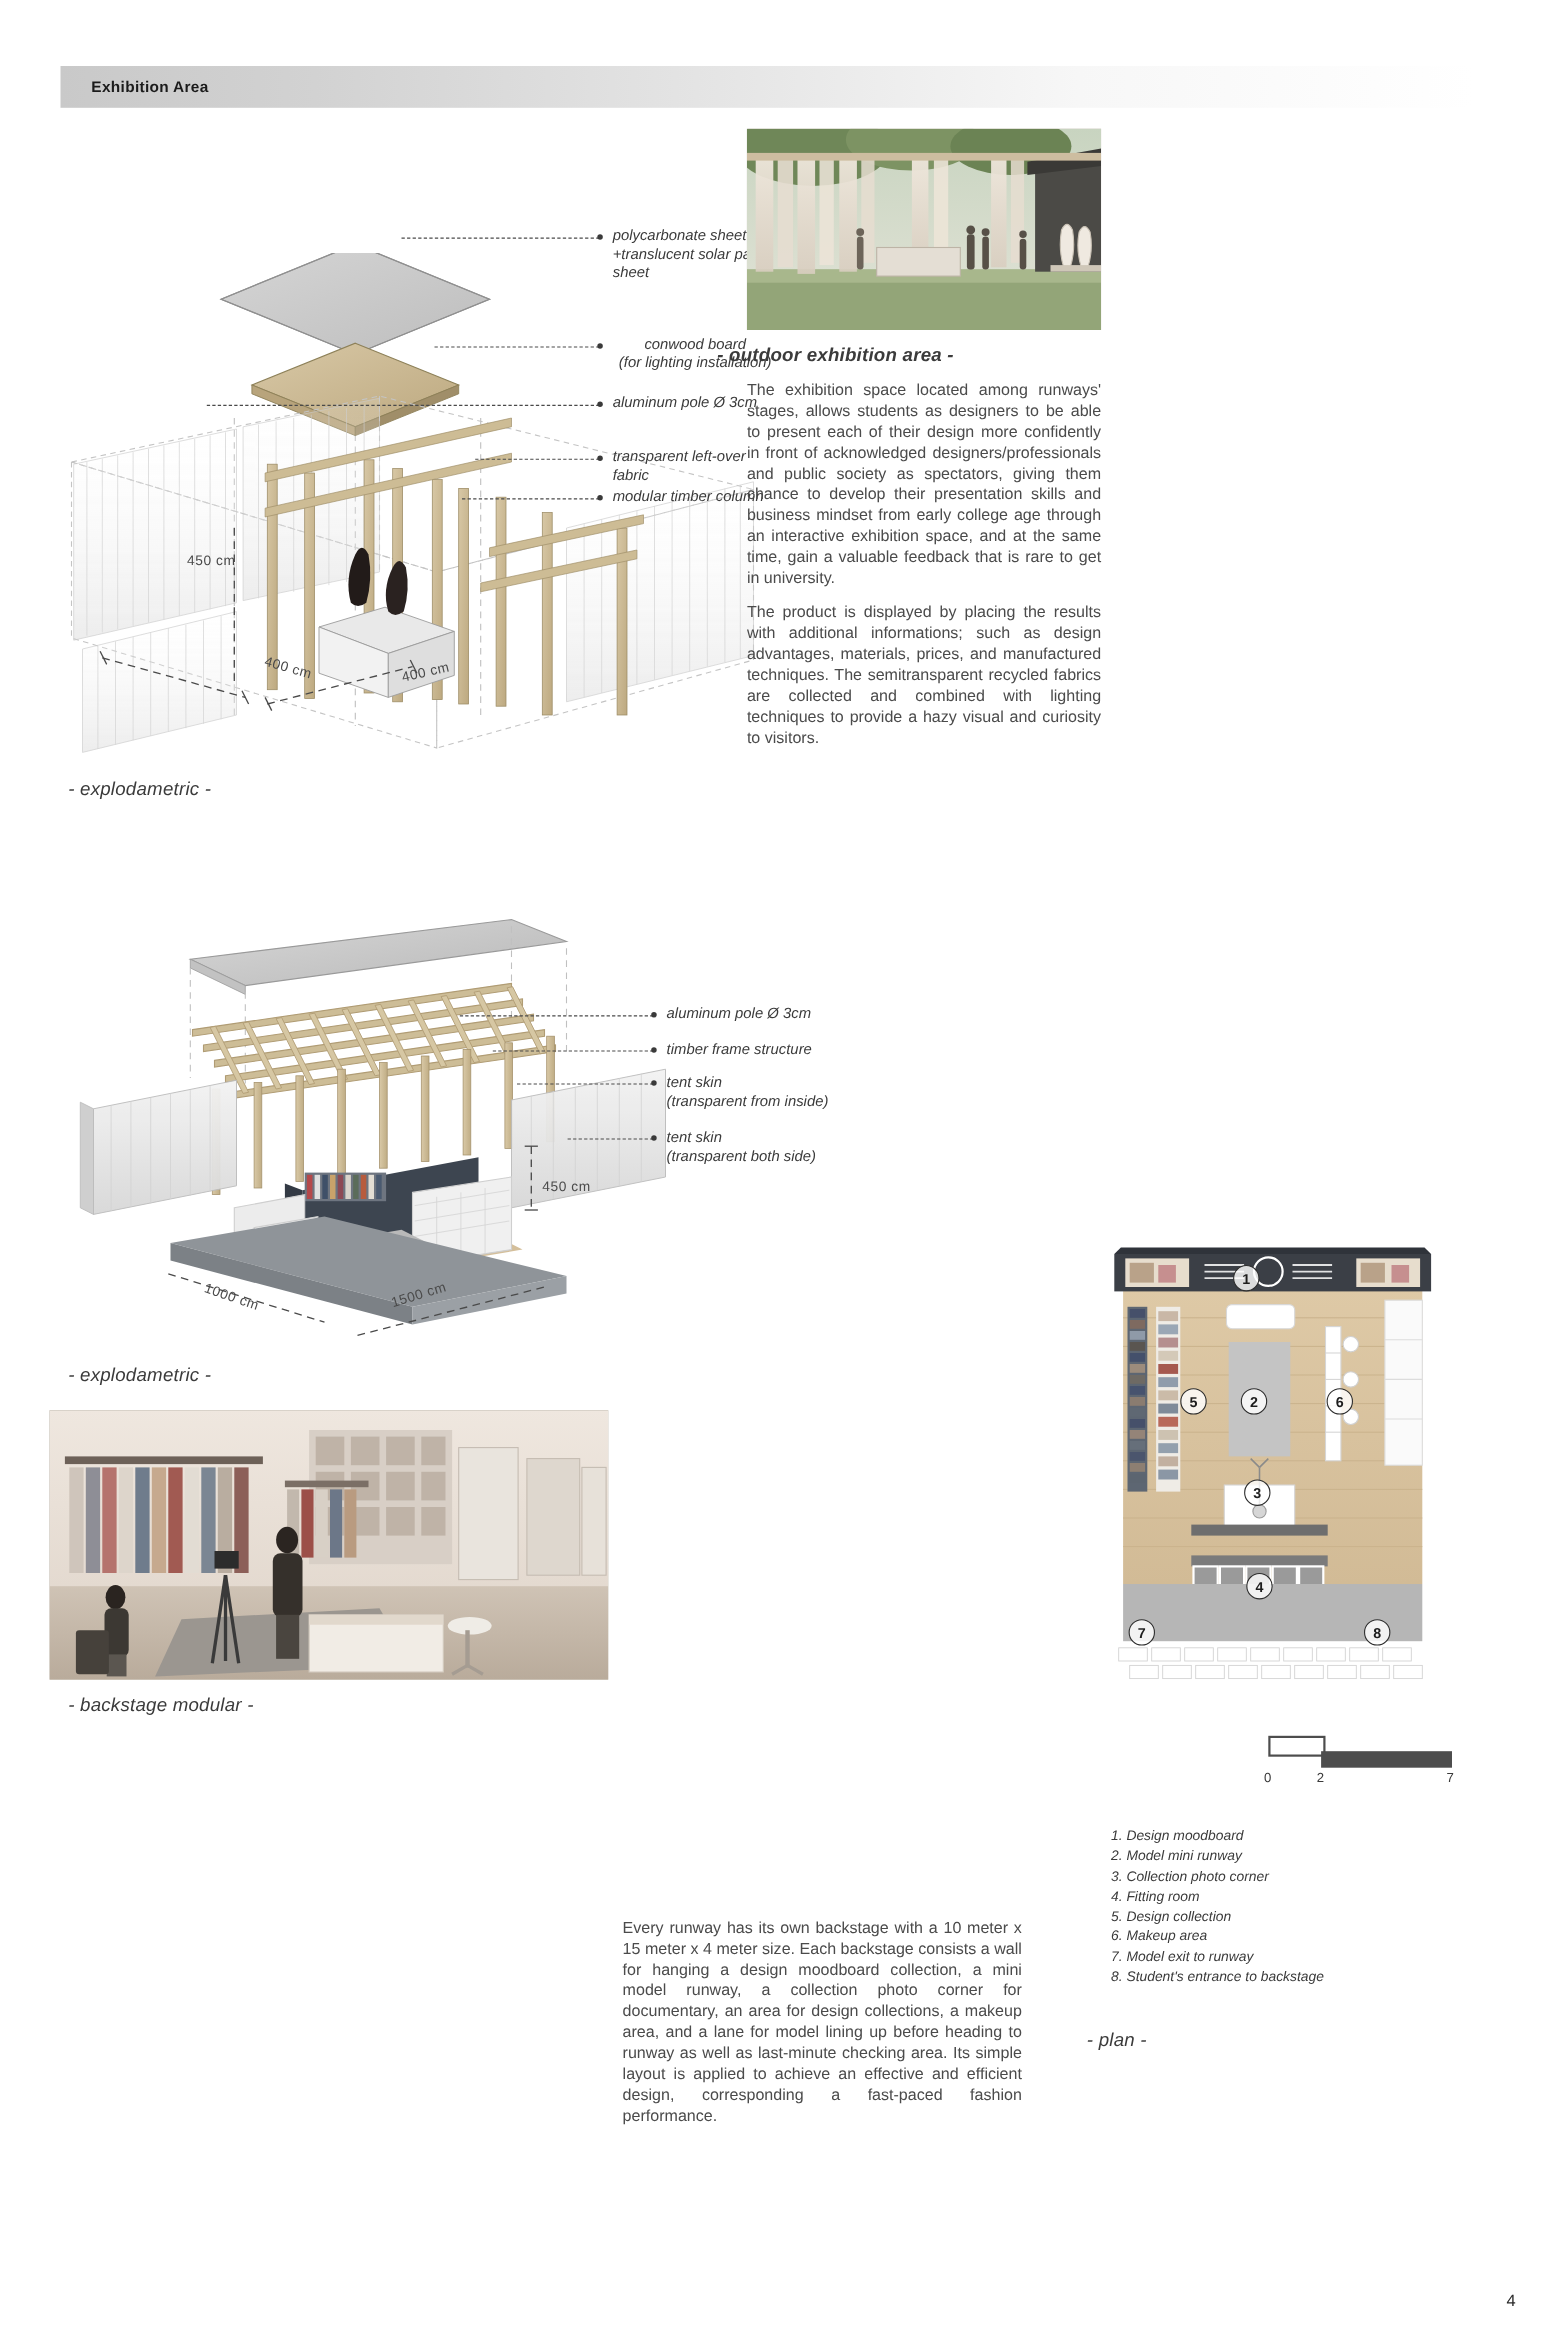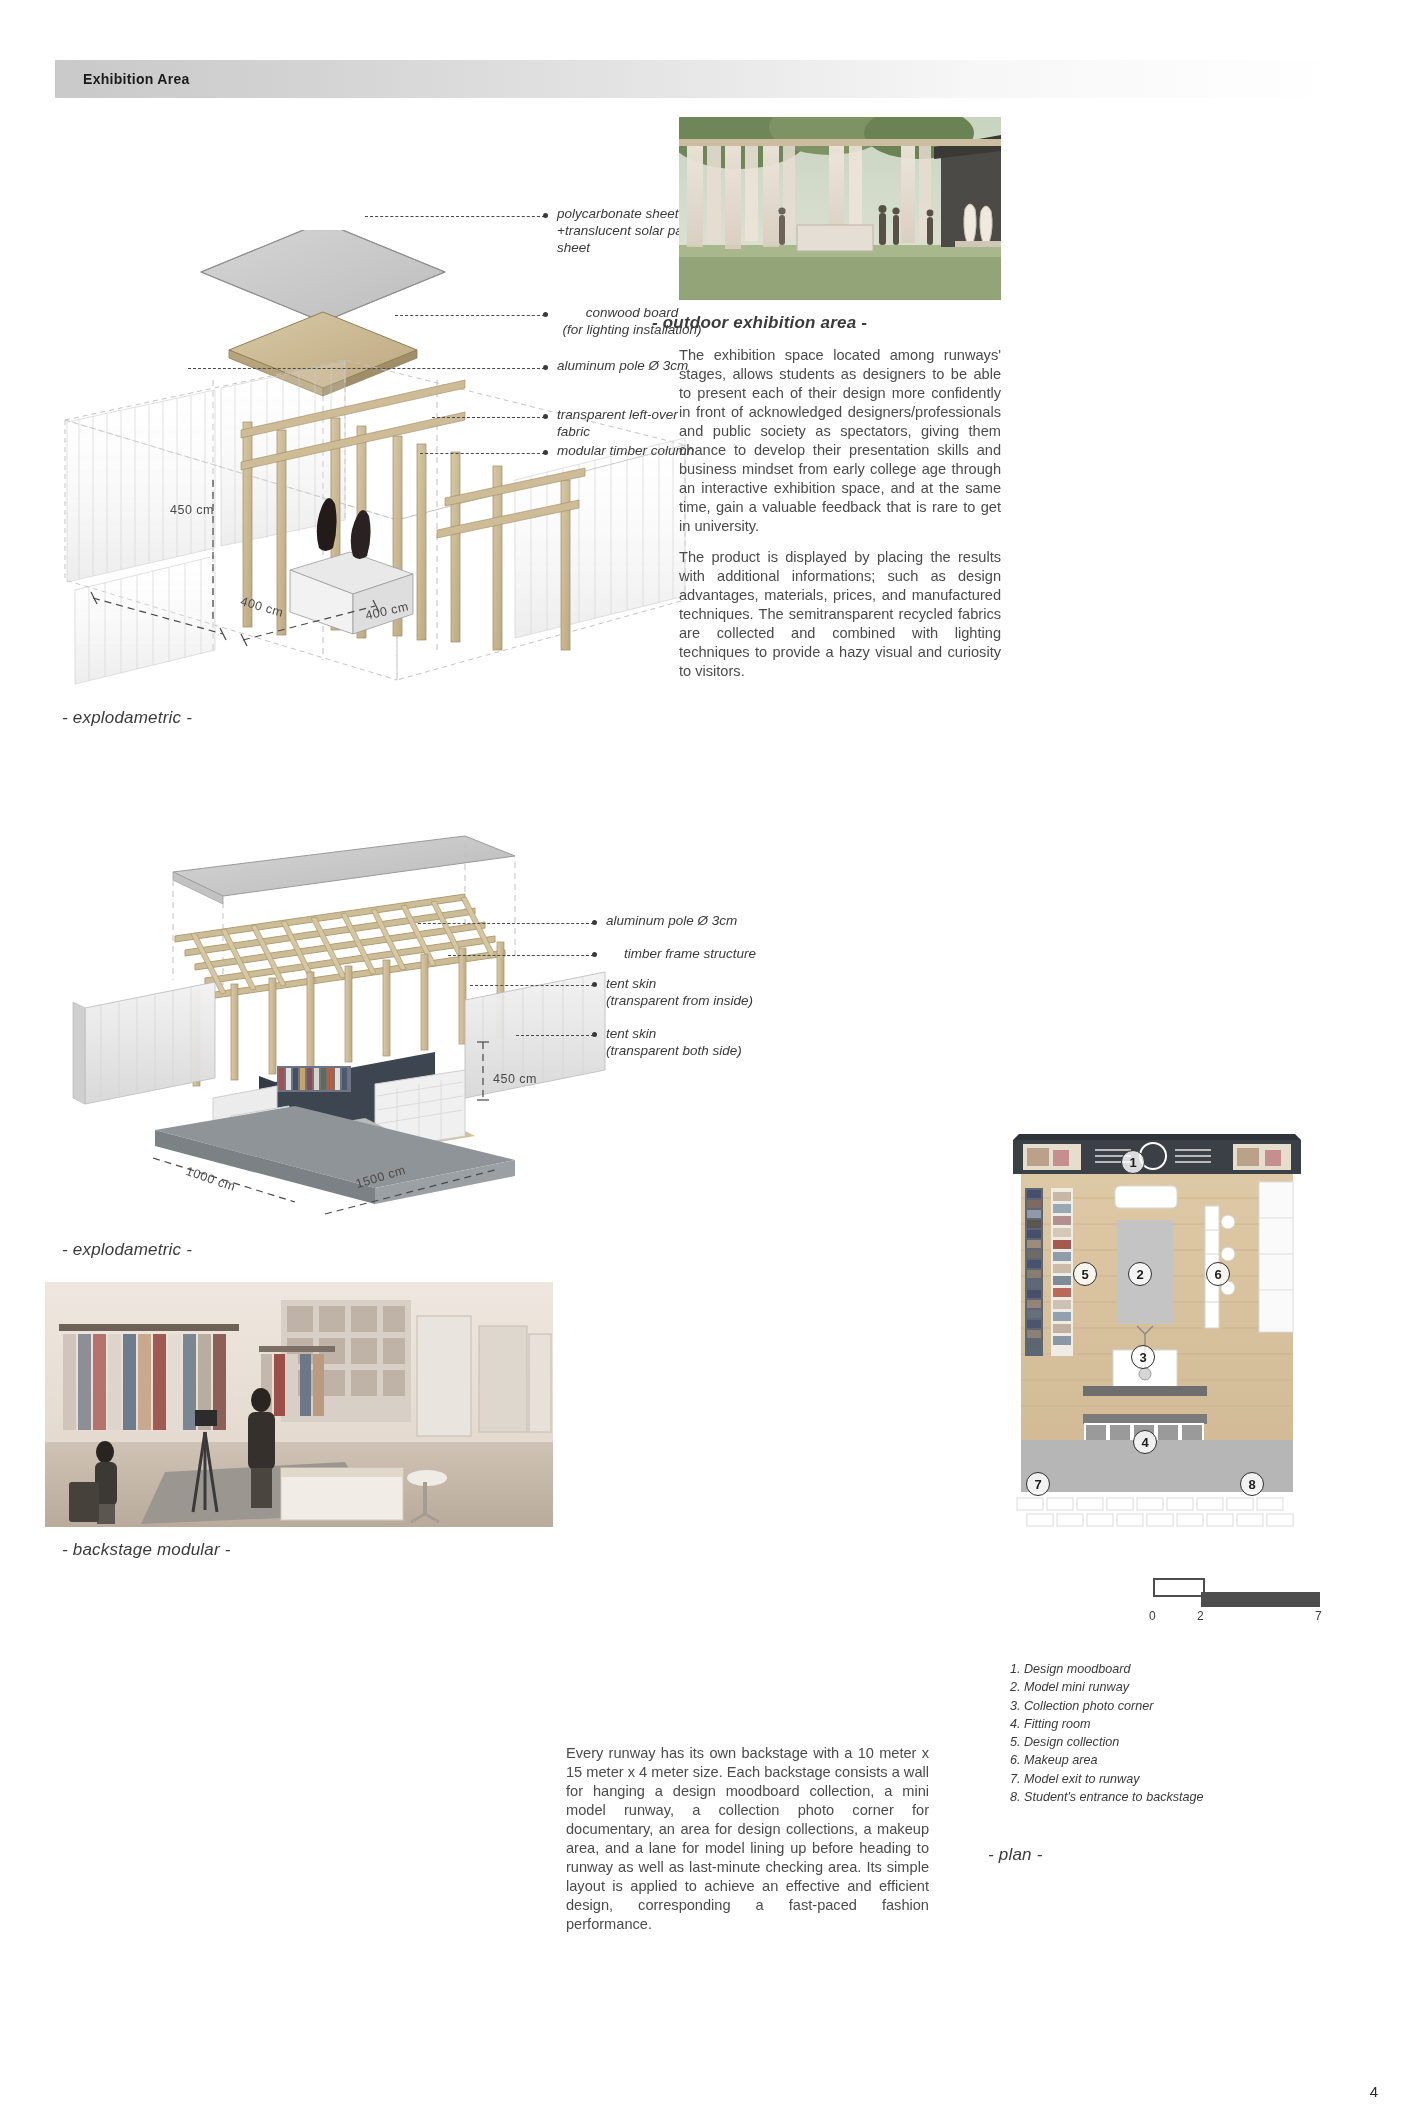--- a/index.html
+++ b/index.html
@@ -440,21 +440,21 @@
   <div class="leader" style="left:448px;top:955px;width:146px;"></div>
   <div class="dot" style="left:592px;top:952px;"></div>
 
   <div class="leader" style="left:470px;top:985px;width:124px;"></div>
   <div class="dot" style="left:592px;top:982px;"></div>
 
   <div class="leader" style="left:516px;top:1035px;width:78px;"></div>
   <div class="dot" style="left:592px;top:1032px;"></div>
 
   <div class="anno" style="position:absolute;left:606px;top:913px;width:150px;">aluminum pole Ø 3cm</div>
-  <div class="anno" style="position:absolute;left:606px;top:946px;width:150px;text-align:right;">timber frame structure</div>
+  <div class="anno" style="position:absolute;left:606px;top:946px;width:150px;">timber frame structure</div>
   <div style="position:absolute;left:606px;top:976px;width:150px;">
     <div class="anno">tent skin</div>
     <div class="anno sub">(transparent from inside)</div>
   </div>
   <div style="position:absolute;left:606px;top:1026px;width:150px;">
     <div class="anno">tent skin</div>
     <div class="anno sub">(transparent both side)</div>
   </div>
 
   <div class="caption" style="position:absolute;left:62px;top:1240px;">- explodametric -</div>

